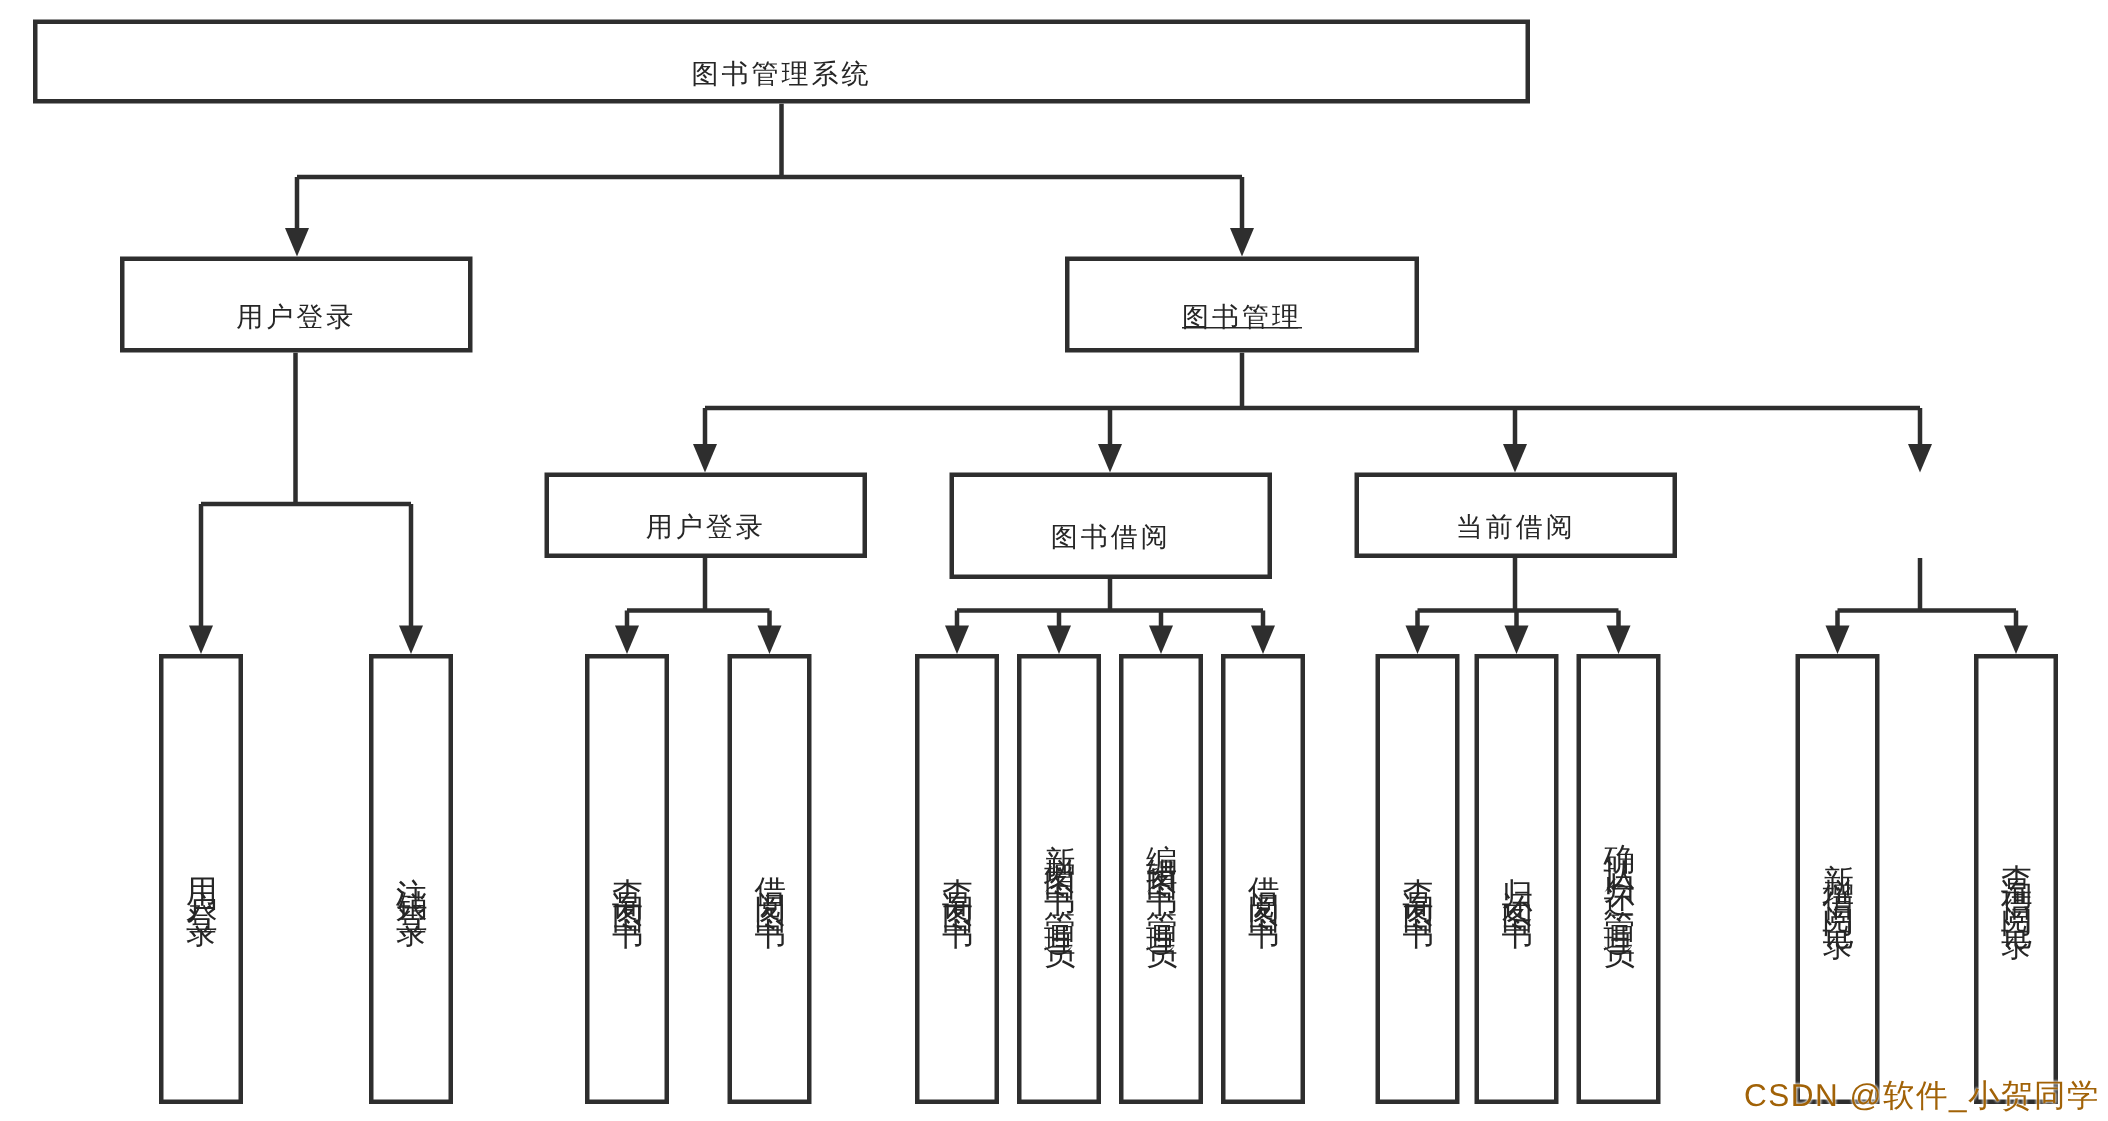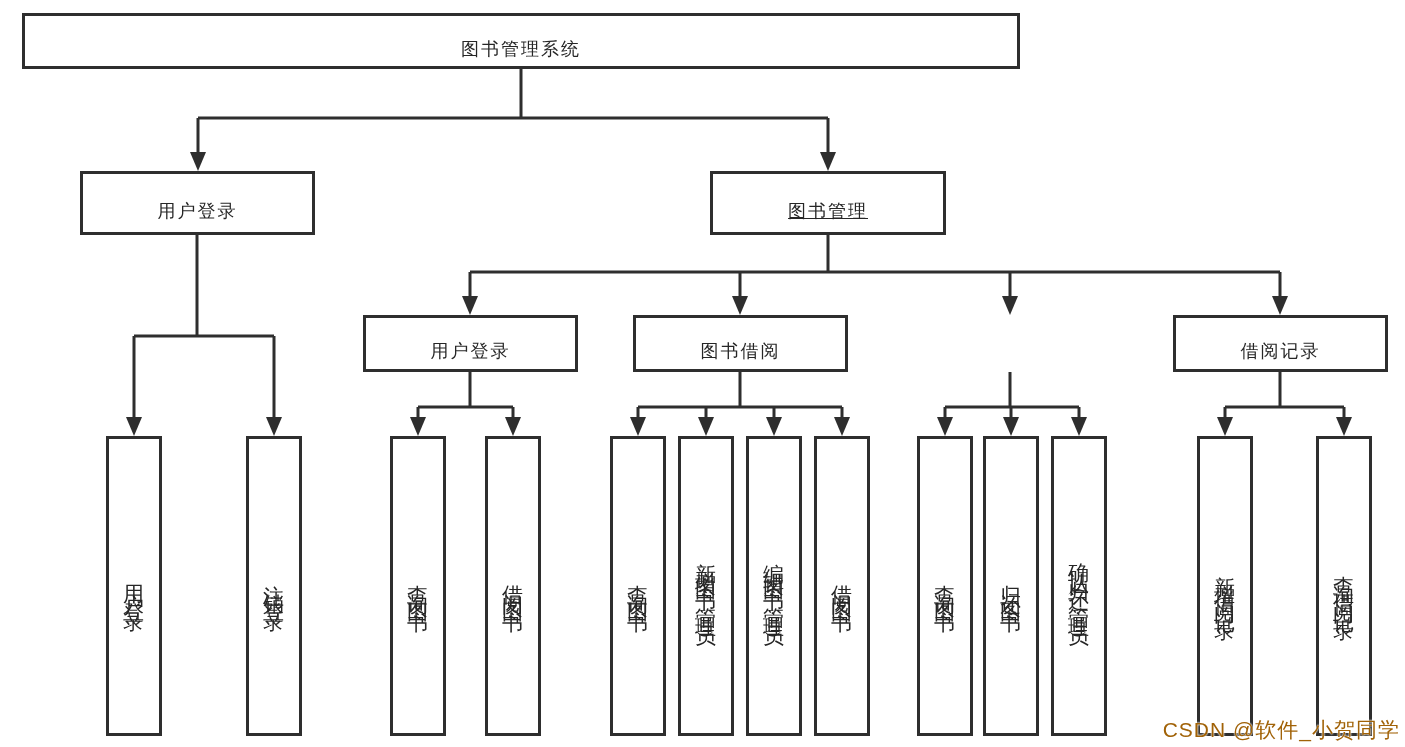--- a/index.html
+++ b/index.html
@@ -106,25 +106,25 @@
   <div class="box h" style="left:80px; top:171px; width:235px; height:64px;">
     <span>用户登录</span>
   </div>
   <div class="box h" style="left:710px; top:171px; width:236px; height:64px;text-decoration:underline;">
     <span>图书管理</span>
   </div>
 
   <div class="box h" style="left:363px; top:315px; width:215px; height:57px;">
     <span>用户登录</span>
   </div>
-  <div class="box h" style="left:633px; top:315px; width:215px; height:57px;">
+  <div class="box h" style="left:633px; top:315px; width:215px; height:71px;">
     <span>图书借阅</span>
   </div>
-  <div class="box h" style="left:1173px; top:315px; width:215px; height:57px;">
-    <span>借阅记录</span>
+  <div class="box h" style="left:903px; top:315px; width:215px; height:57px;">
+    <span>当前借阅</span>
   </div>
 
   <div class="box leaf" style="left:106px; top:436px; width:56px; height:300px;">
     <span>用户登录</span>
   </div>
   <div class="box leaf" style="left:246px; top:436px; width:56px; height:300px;">
     <span>注销登录</span>
   </div>
 
   <div class="box leaf" style="left:390px; top:436px; width:56px; height:300px;">

